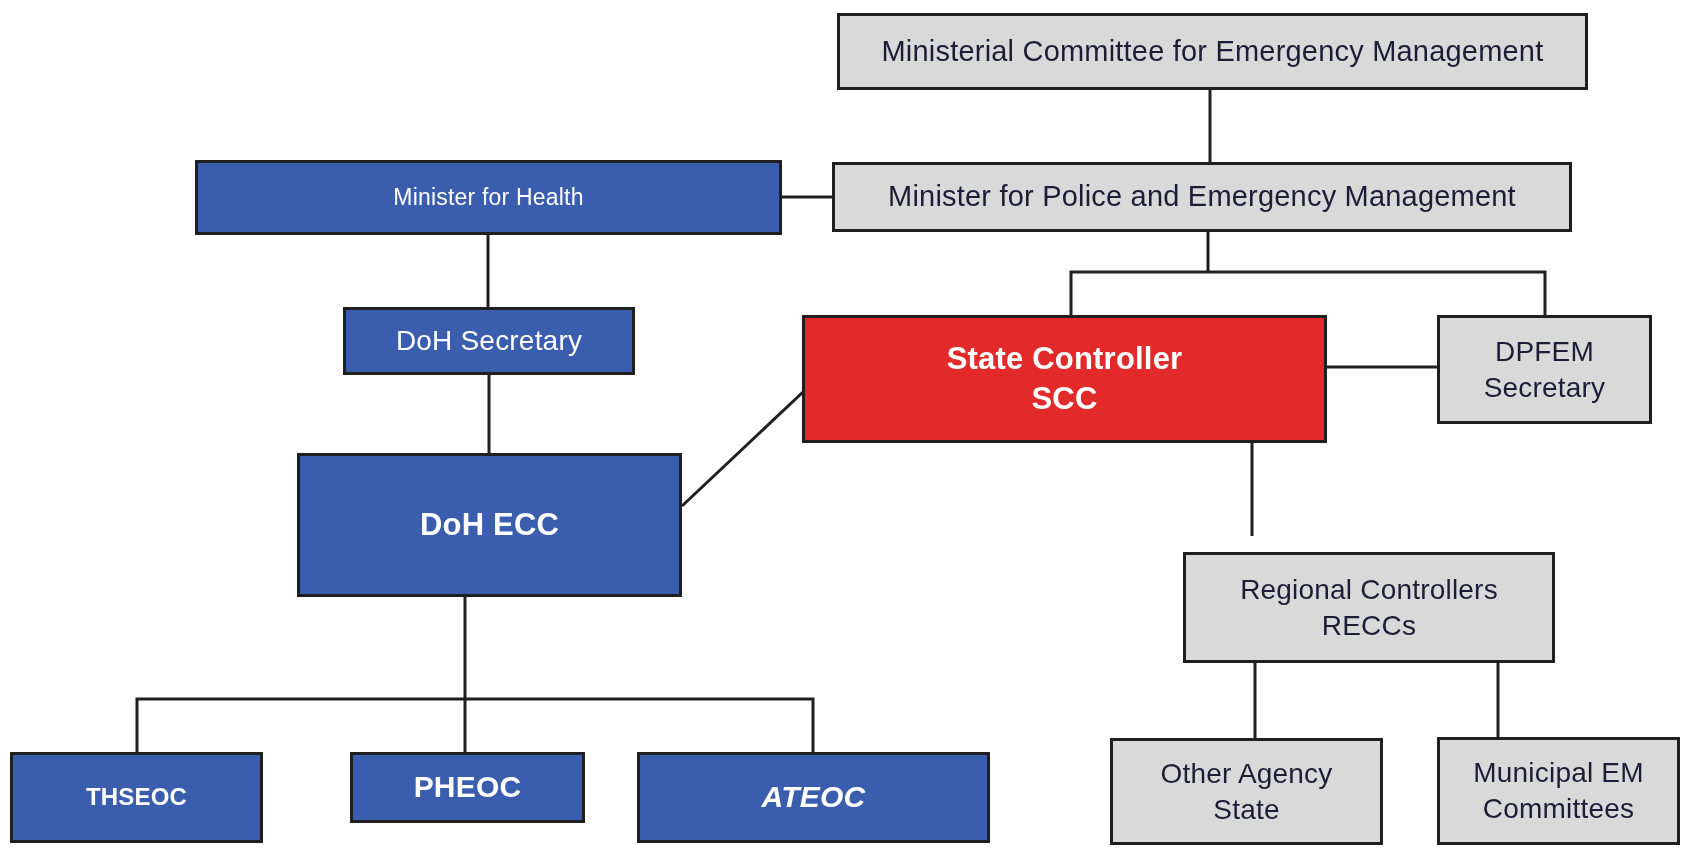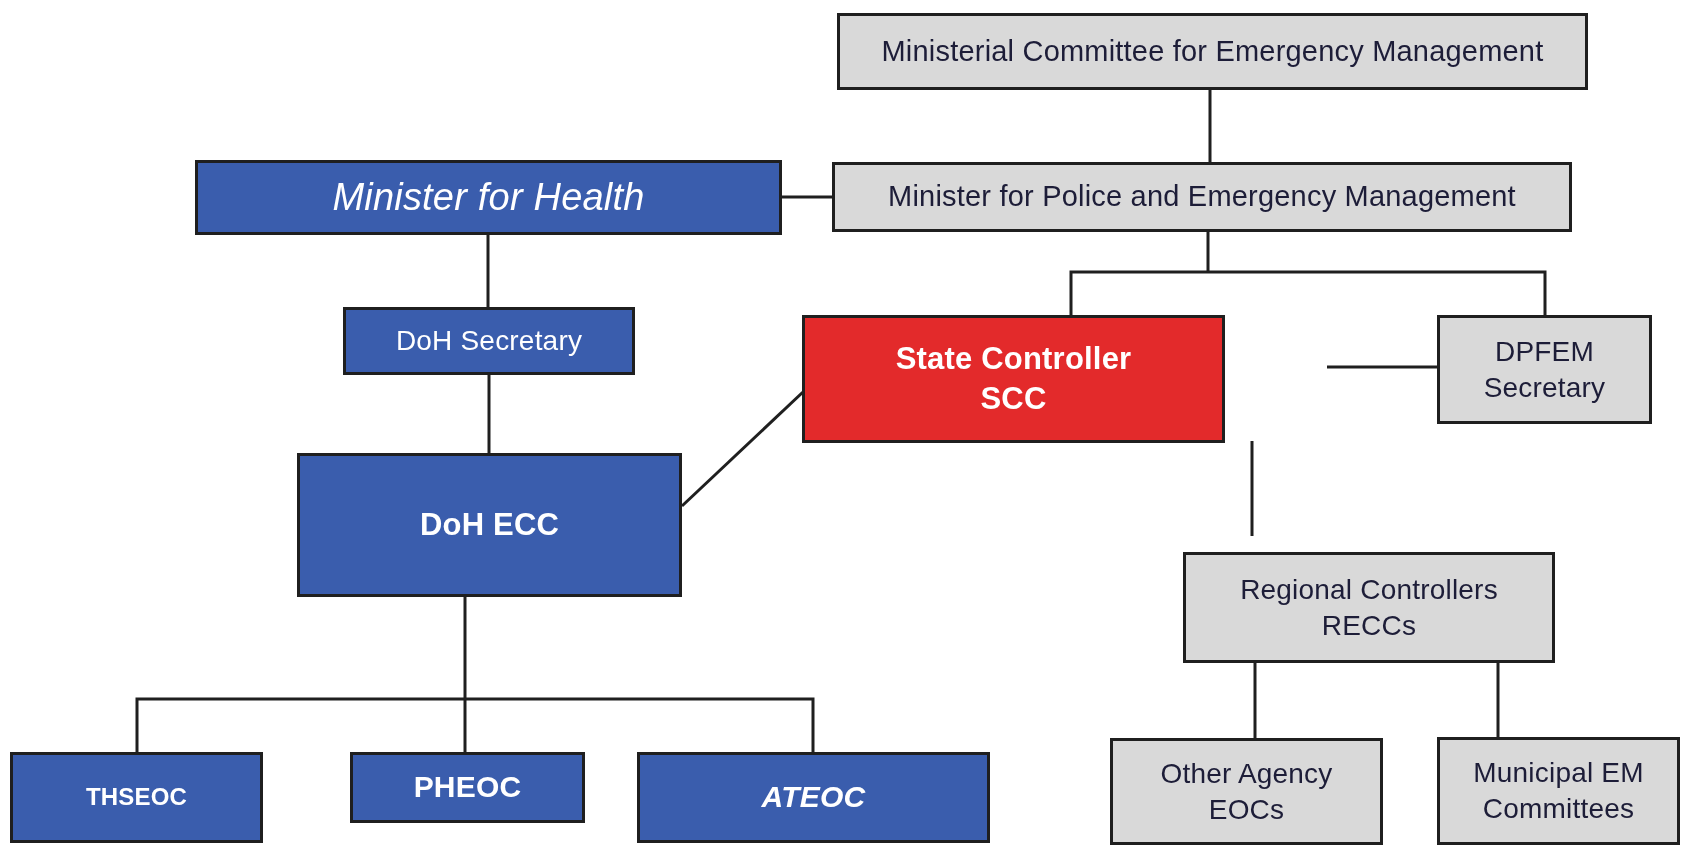--- a/index.html
+++ b/index.html
@@ -47,24 +47,24 @@
     line-height:1.28;
     letter-spacing:0.2px;
   }
   .node.blue{ background:var(--blue); color:var(--text-light); }
   .node.red{  background:var(--red);  color:var(--text-light); }
   .node.gray{ background:var(--gray); color:var(--text-dark); }
   .bold{ font-weight:bold; }
 
   
   #n-ministerial{ left:837px;  top:13px;  width:751px; height:77px;  font-size:29px; }
-  #n-health{      left:195px;  top:160px; width:587px; height:75px;  font-size:38px;font-style:italic; }
+  #n-health{      left:195px;  top:160px; width:587px; height:75px;  font-size:23px; }
   #n-police{      left:832px;  top:162px; width:740px; height:70px;  font-size:29px; }
   #n-doh-sec{     left:343px;  top:307px; width:292px; height:68px;  font-size:28px; }
-  #n-scc{         left:802px;  top:315px; width:423px; height:128px; font-size:31px; }
+  #n-scc{         left:802px;  top:315px; width:525px; height:128px; font-size:31px; }
   #n-dpfem{       left:1437px; top:315px; width:215px; height:109px; font-size:28px; }
   #n-incident{    left:297px;  top:453px; width:385px; height:144px; font-size:31px; }
   #n-reccs{       left:1183px; top:552px; width:372px; height:111px; font-size:28px; }
   #n-thseoc{      left:10px;   top:752px; width:253px; height:91px;  font-size:24px; }
   #n-pheoc{       left:350px;  top:752px; width:235px; height:71px;  font-size:30px; }
   #n-ateoc{       left:637px;  top:752px; width:353px; height:91px;  font-size:30px;font-style:italic; }
   #n-other{       left:1110px; top:738px; width:273px; height:107px; font-size:28px; }
   #n-municipal{   left:1437px; top:737px; width:243px; height:108px; font-size:28px; }
 </style>
 </head>
@@ -142,21 +142,21 @@
   <div id="n-pheoc" class="node blue bold">
     <div>PHEOC</div>
   </div>
 
   <div id="n-ateoc" class="node blue bold">
     <div>ATEOC</div>
   </div>
 
   <div id="n-other" class="node gray">
     <div>Other Agency</div>
-    <div>EOCs</div>
+    <div>State</div>
   </div>
 
   <div id="n-municipal" class="node gray">
     <div>Municipal EM</div>
     <div>Committees</div>
   </div>
 
 </div>
 
 </body></html>

